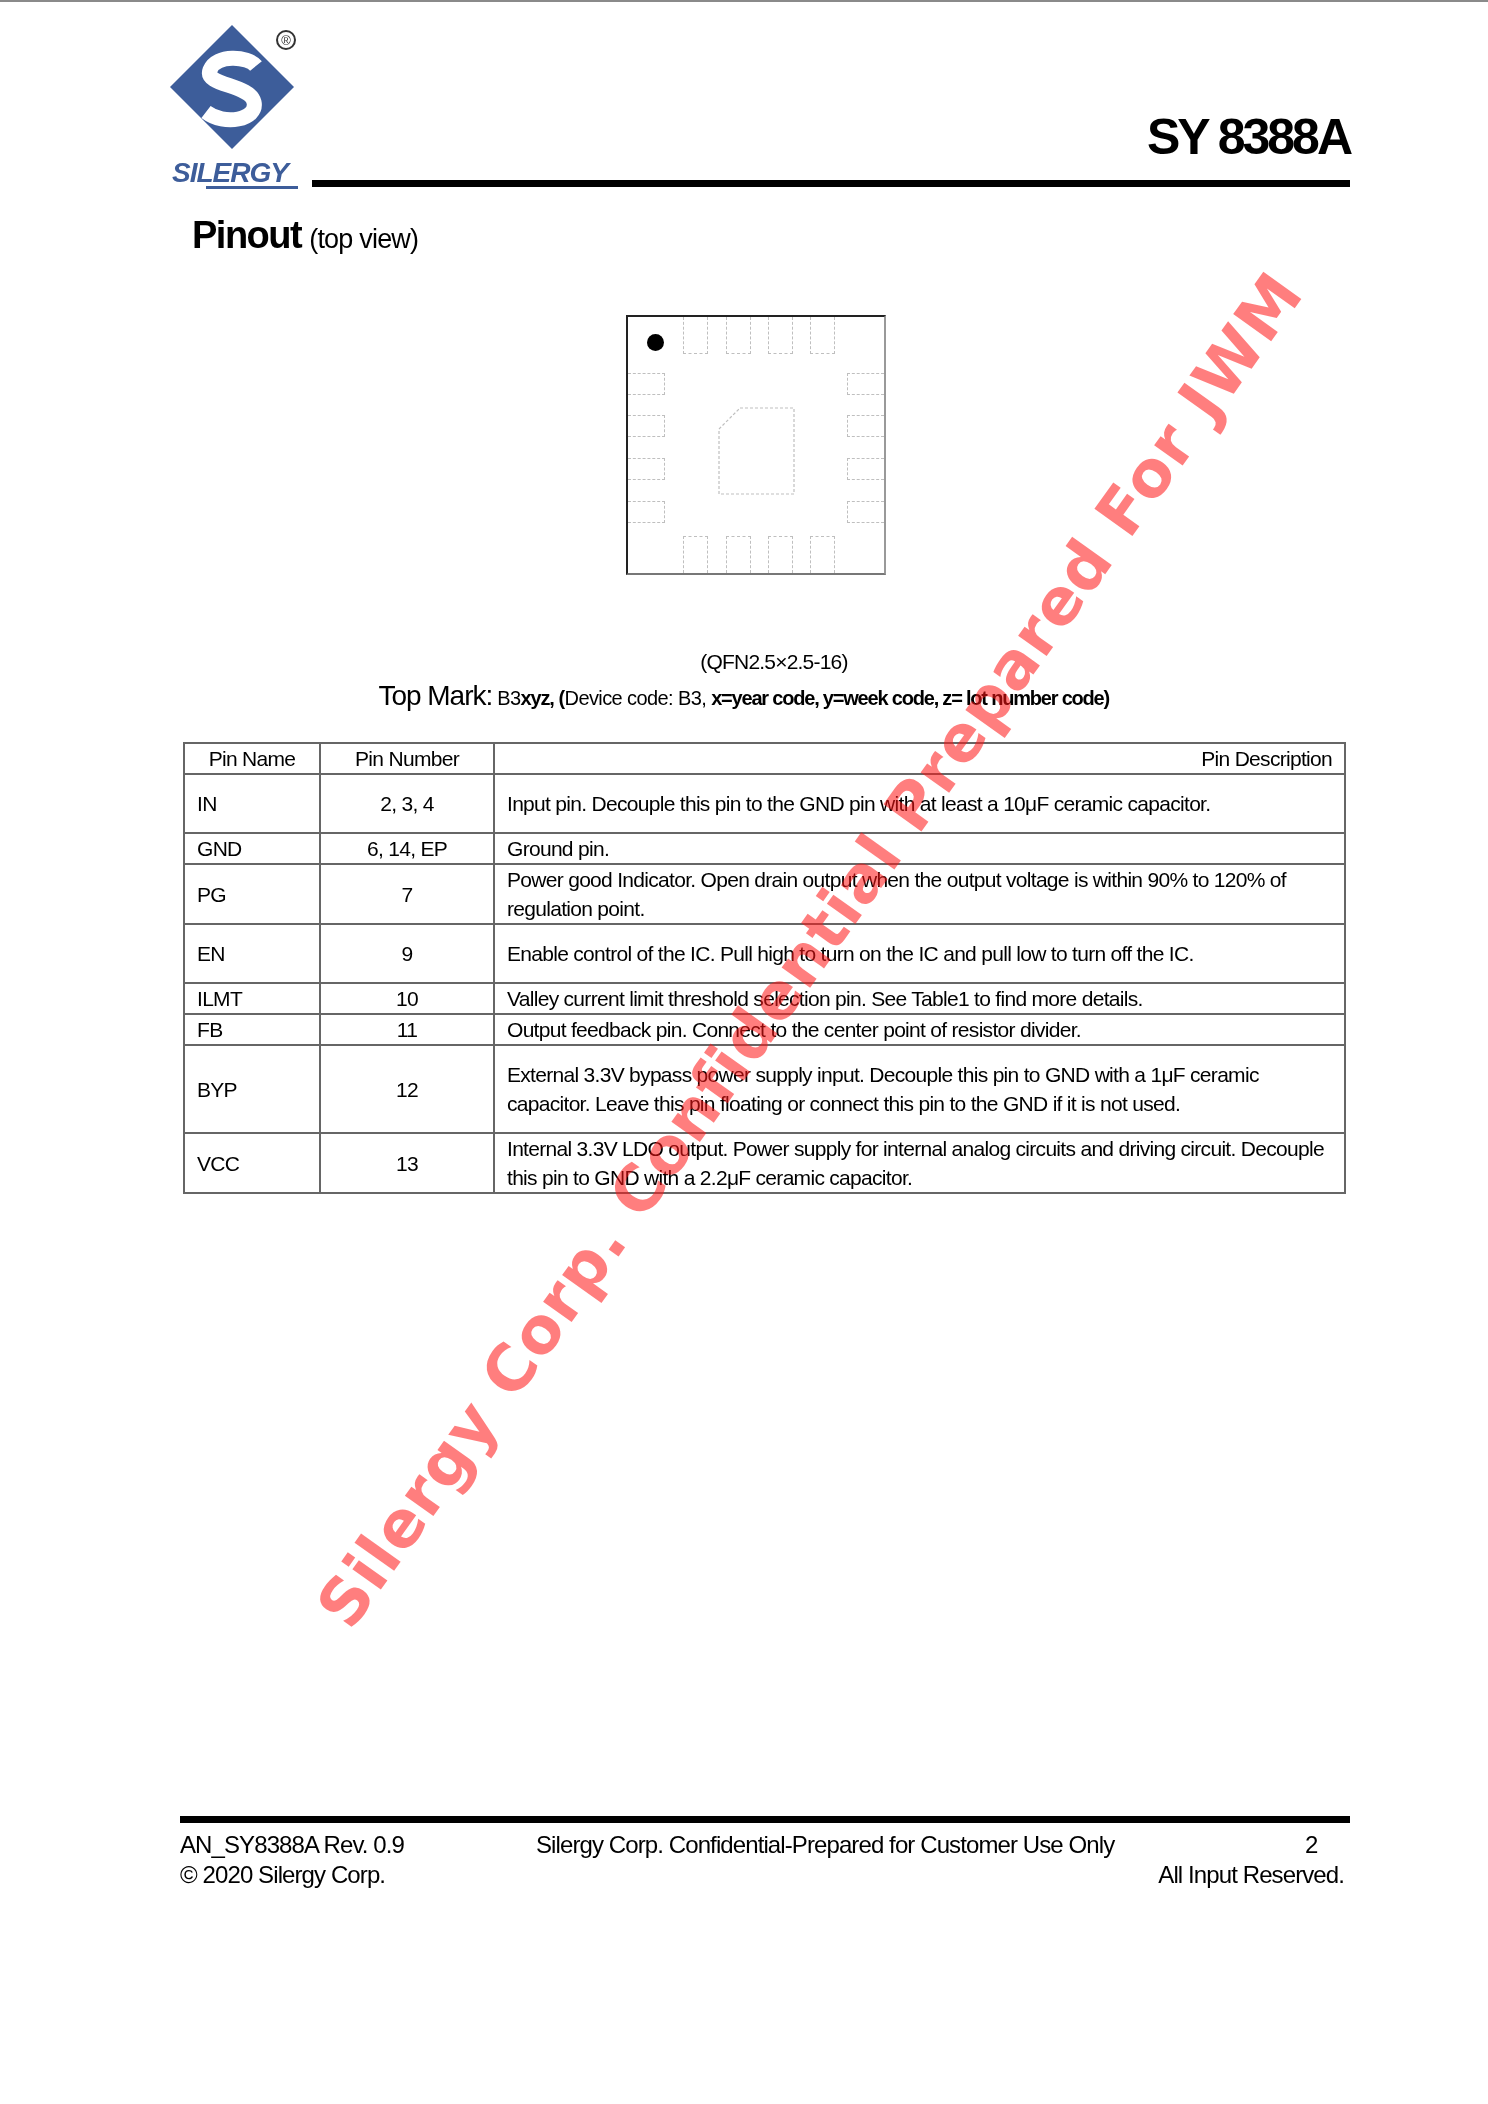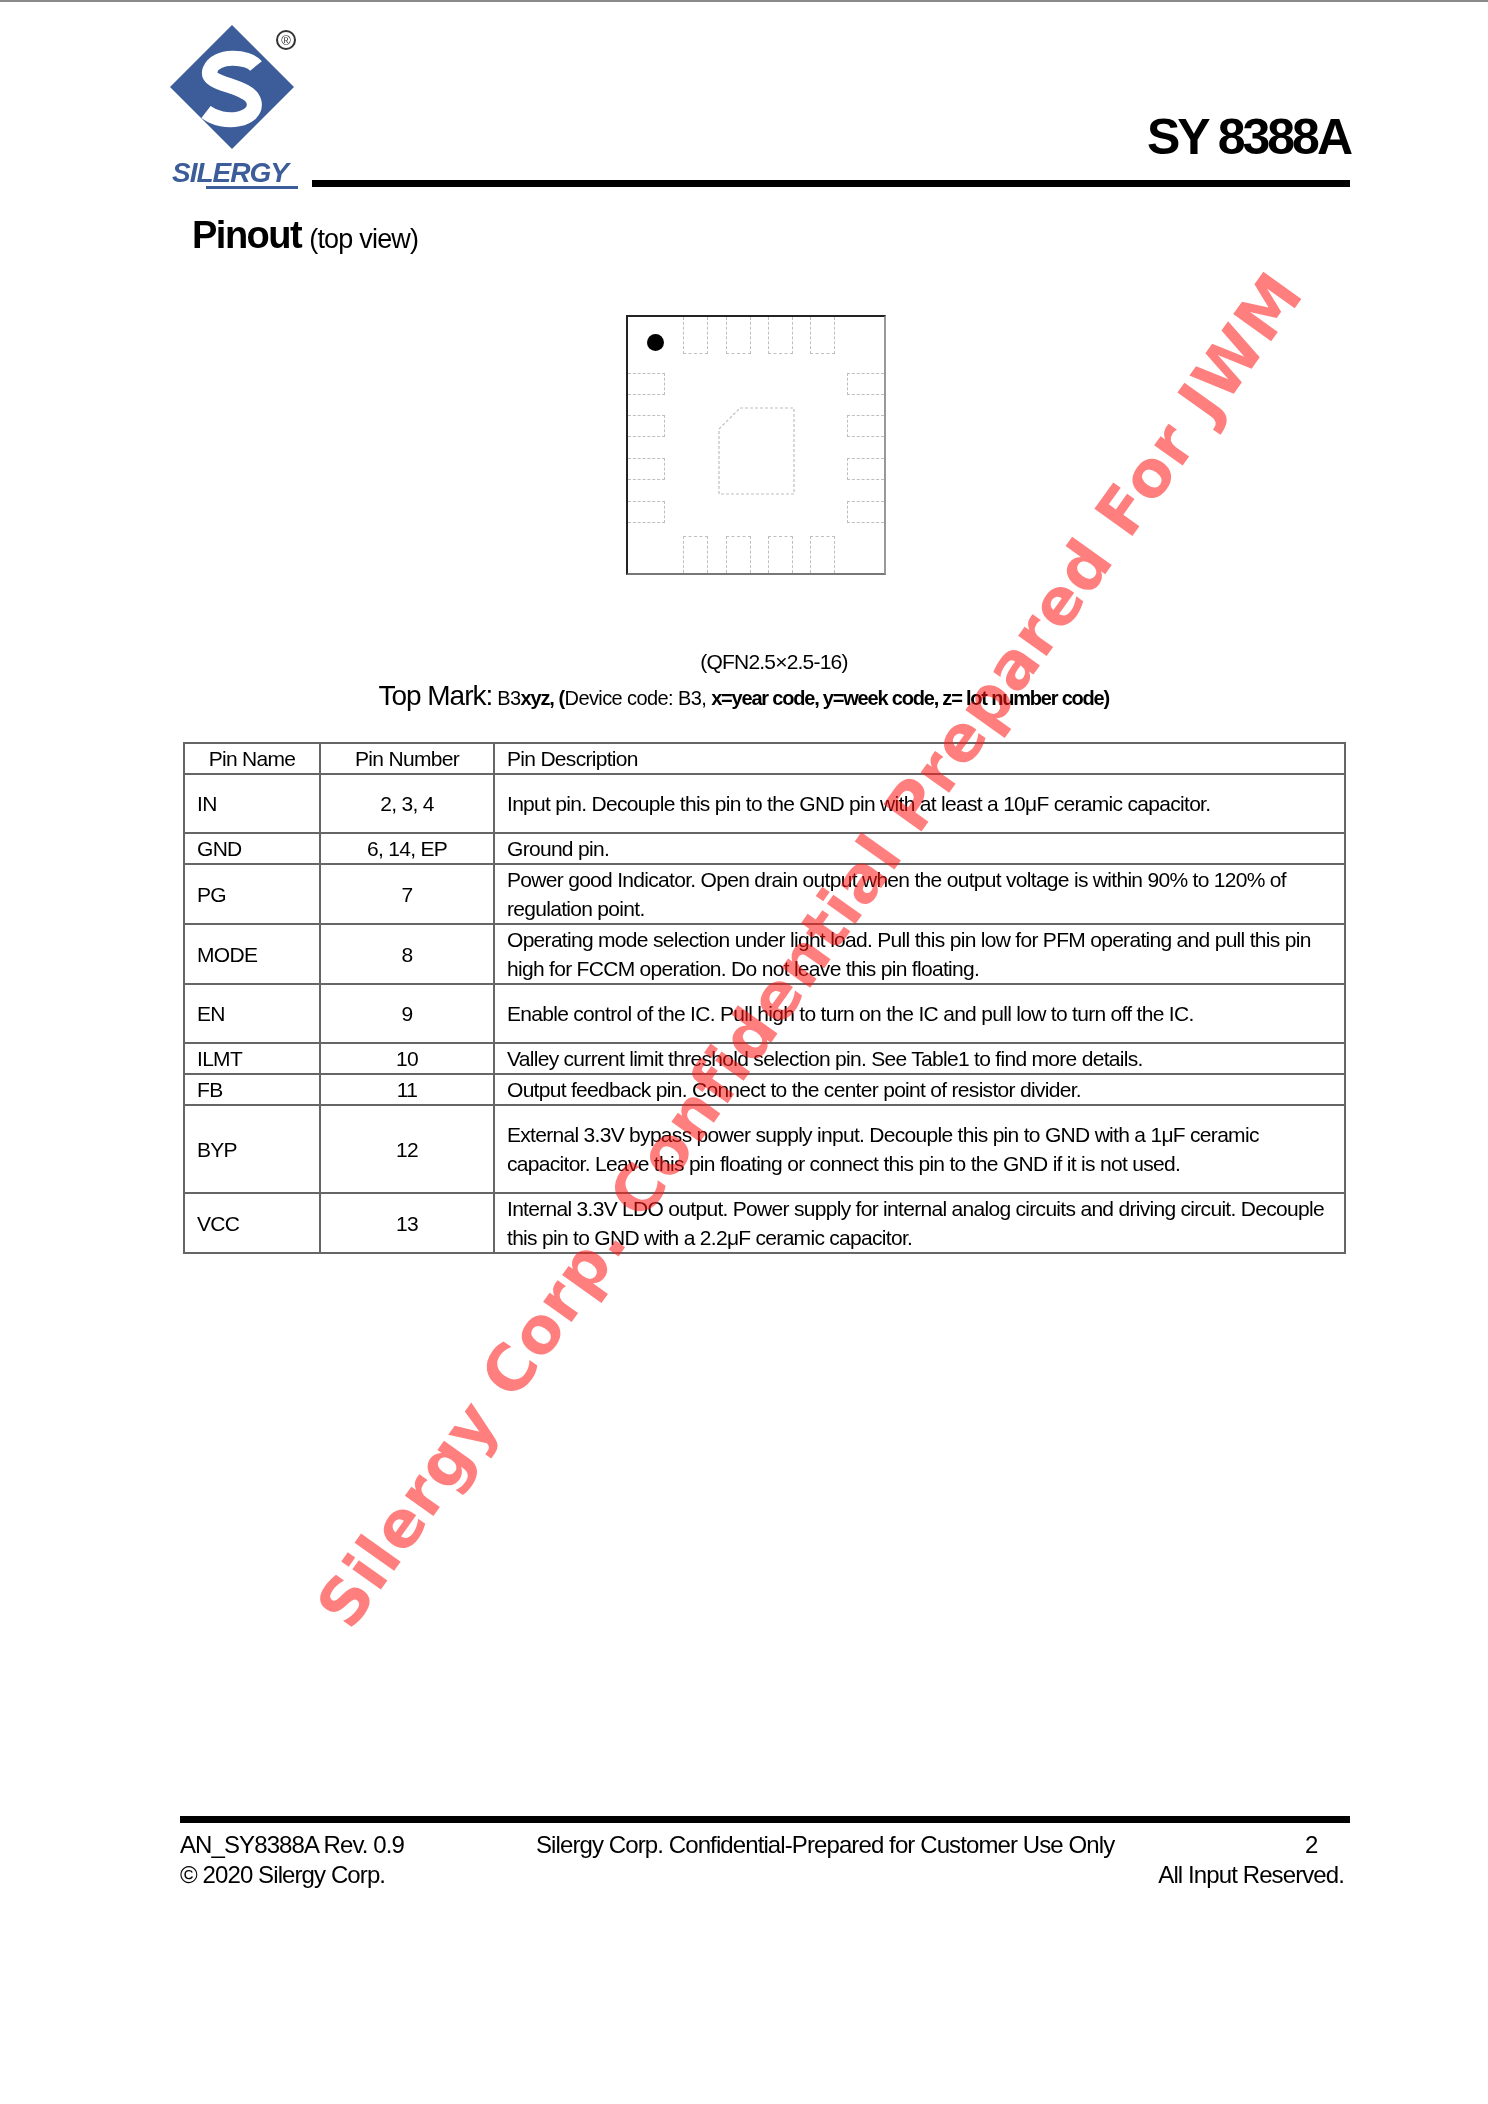--- a/index.html
+++ b/index.html
@@ -37,21 +37,21 @@
   .caption.mark .bi { font-weight: bold; letter-spacing: -1.2px; }
 
   
   table.pins { position: absolute; left: 183px; top: 742px; width: 1163px; border-collapse: collapse;
                font-size: 21px; letter-spacing: -0.7px; }
   table.pins th, table.pins td { border: 2px solid #666; padding: 0 12px; line-height: 29px; font-weight: normal; vertical-align: middle; }
   table.pins th { height: 29px; }
   table.pins .c1 { width: 110px; }
   table.pins .c2 { width: 148px; text-align: center; }
   table.pins .c3 { text-align: left; }
-  table.pins th.c3 { text-align: left; }
+  table.pins th.c3 { text-align: right; }
 
   
   .watermark { position: absolute; left: 810px; top: 950px; transform: translate(-50%, -50%) rotate(-54.5deg);
                font-family: "DejaVu Sans", sans-serif; font-weight: bold; font-size: 64px; white-space: nowrap;
                color: rgba(255, 20, 20, 0.55); letter-spacing: 1px; pointer-events: none; }
 
   
   .footer-rule { position: absolute; left: 180px; top: 1816px; width: 1170px; height: 7px; background: #000; }
   .foot { position: absolute; font-size: 24px; letter-spacing: -0.9px; white-space: nowrap; line-height: 30px; }
   .foot.l1 { left: 180px; top: 1830px; }
@@ -129,25 +129,20 @@
       <td class="c1">GND</td>
       <td class="c2">6, 14, EP</td>
       <td class="c3">Ground pin.</td>
     </tr>
     <tr style="height:59px">
       <td class="c1">PG</td>
       <td class="c2">7</td>
       <td class="c3">Power good Indicator. Open drain output when the output voltage is within 90% to 120% of regulation point.</td>
     </tr>
     <tr style="height:59px">
-      <td class="c1">MODE</td>
-      <td class="c2">8</td>
-      <td class="c3">Operating mode selection under light load. Pull this pin low for PFM operating and pull this pin high for FCCM operation. Do not leave this pin floating.</td>
-    </tr>
-    <tr style="height:59px">
       <td class="c1">EN</td>
       <td class="c2">9</td>
       <td class="c3">Enable control of the IC.  Pull high to turn on the IC and pull low to turn off the IC.</td>
     </tr>
     <tr style="height:30px">
       <td class="c1">ILMT</td>
       <td class="c2">10</td>
       <td class="c3">Valley current limit threshold selection pin. See Table1 to find more details.</td>
     </tr>
     <tr style="height:29px">

